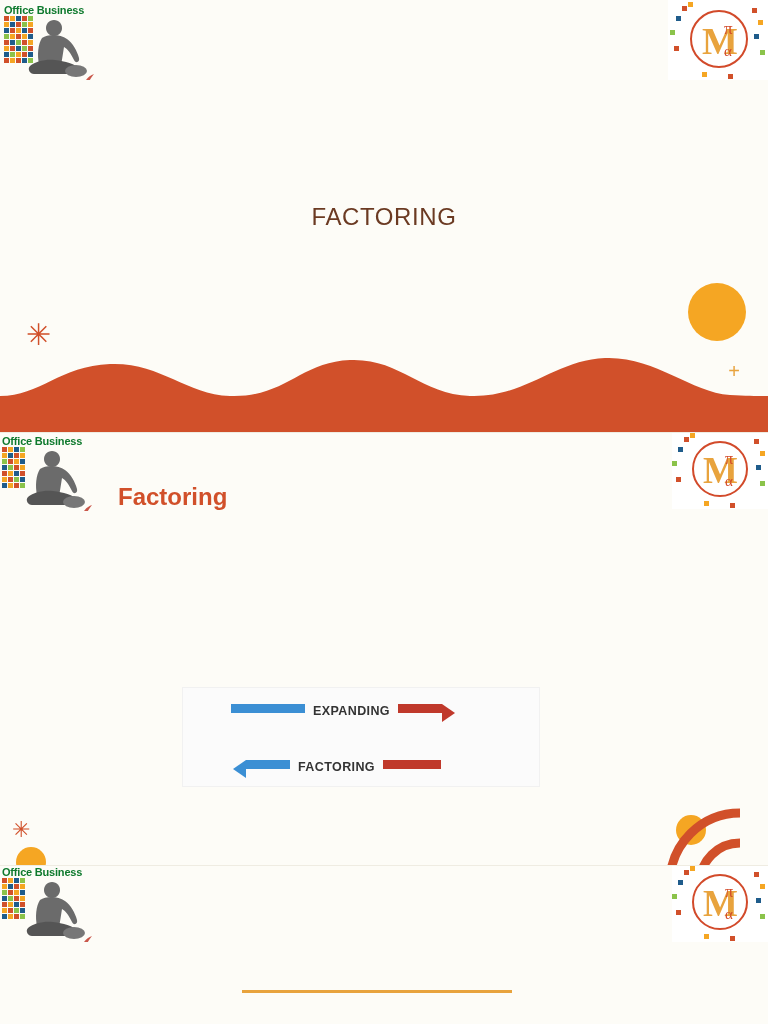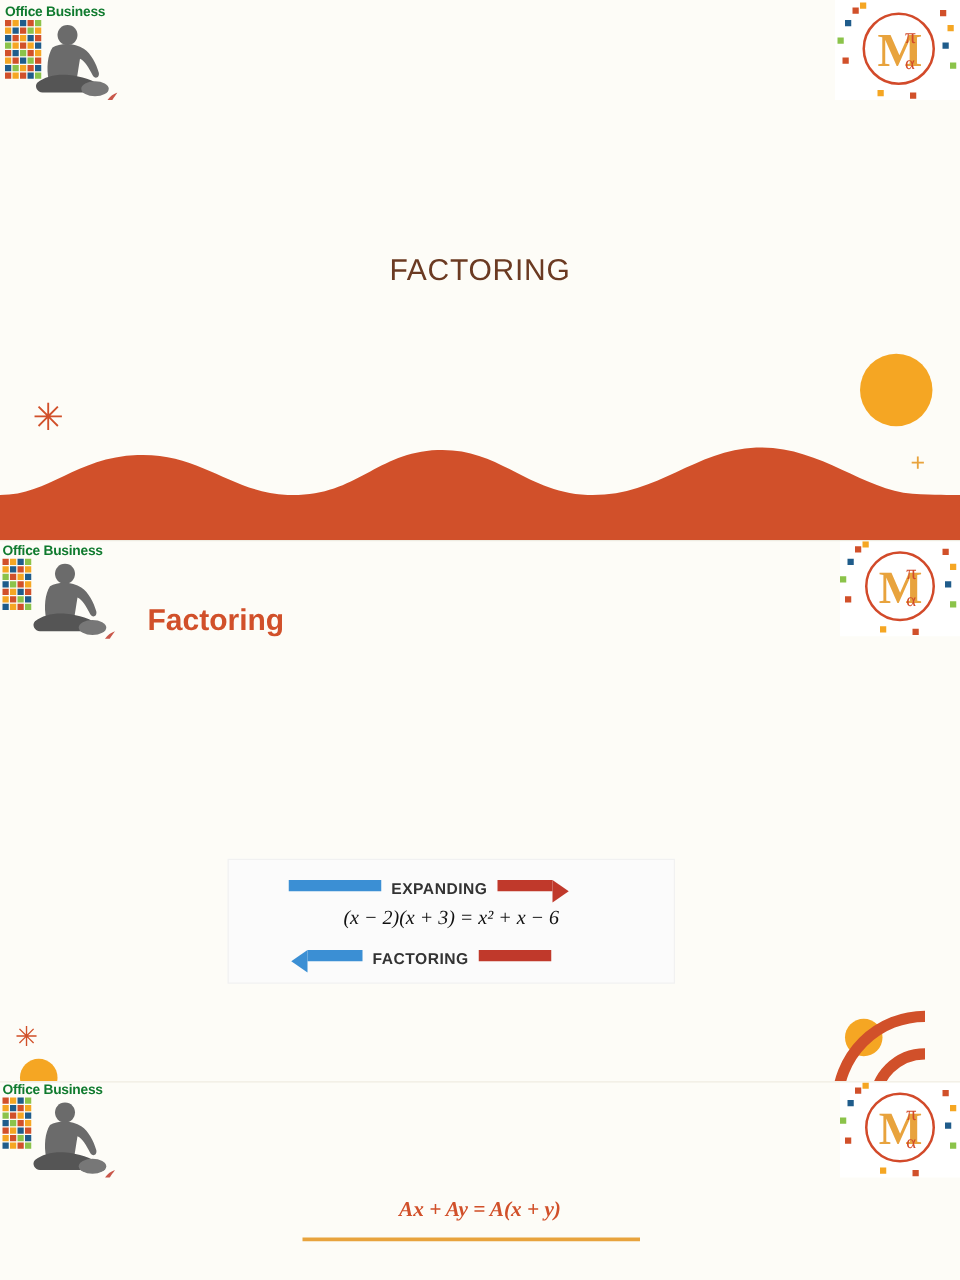--- a/index.html
+++ b/index.html
@@ -267,21 +267,20 @@
 
 
   <div class="formula-box">
     <div class="fb-row" style="left:48px;top:16px;">
       <div class="bar-blue" style="width:74px;"></div>
       <span class="fb-label" style="margin:0 8px;">EXPANDING</span>
       <div class="bar-red" style="width:44px;"></div>
       <div class="arrow-red"></div>
     </div>
 
-    <div class="fb-eq">(x − 2)(x + 3) = x² + x − 6</div>
 
     <div class="fb-row" style="left:50px;top:72px;">
       <div class="arrow-blue"></div>
       <div class="bar-blue" style="width:44px;"></div>
       <span class="fb-label" style="margin:0 8px;">FACTORING</span>
       <div class="bar-red" style="width:58px;"></div>
     </div>
   </div>
 
   <div class="s2-ast">✳</div>
@@ -347,15 +346,14 @@
     <div class="px" style="left:0px;top:28px;background:#8bc34a;"></div>
     <div class="px" style="left:4px;top:44px;background:#d1502a;"></div>
     <div class="px" style="left:82px;top:6px;background:#d1502a;"></div>
     <div class="px" style="left:88px;top:18px;background:#f5a623;"></div>
     <div class="px" style="left:84px;top:32px;background:#1f5c8b;"></div>
     <div class="px" style="left:88px;top:48px;background:#8bc34a;"></div>
     <div class="px" style="left:32px;top:68px;background:#f5a623;"></div>
     <div class="px" style="left:58px;top:70px;background:#d1502a;"></div>
   </div>
 
-  <div class="s3-formula">Ax + Ay = A(x + y)</div>
   <div class="s3-rule"></div>
 </section>
 
 </body></html>

